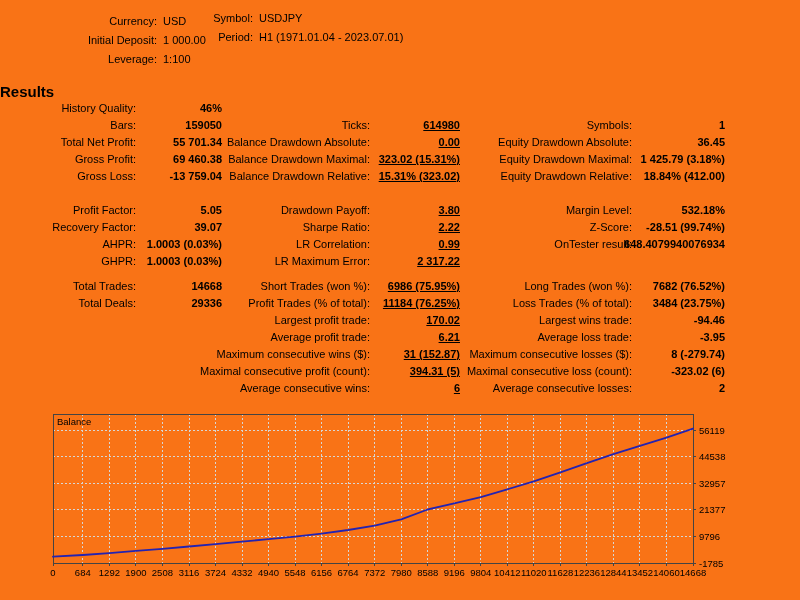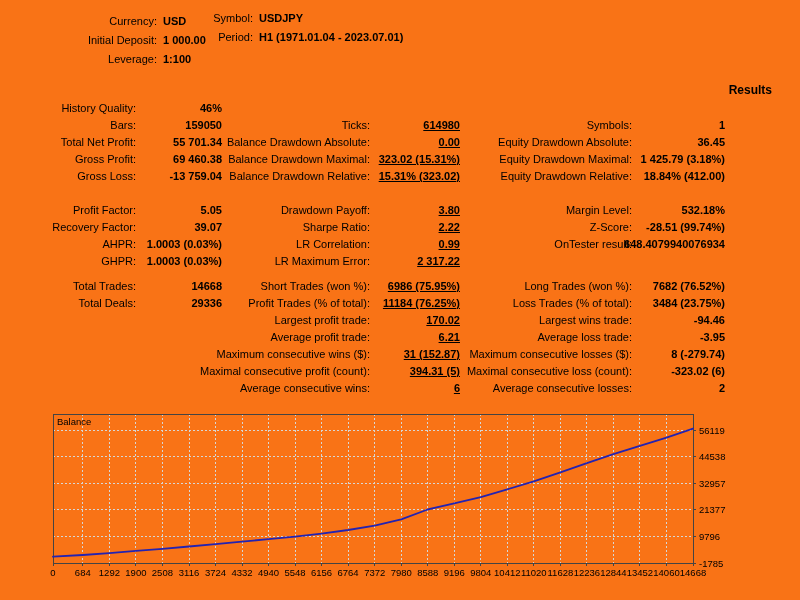--- a/index.html
+++ b/index.html
@@ -2,31 +2,31 @@
 <html><head>
 <meta charset="utf-8">
 <style>
   html,body{margin:0;padding:0;background:#fff;}
   body{font-family:"Liberation Sans",sans-serif;color:#000;}
   #page{position:relative;width:800px;height:600px;background:#f97316;overflow:hidden;}
 
   
   .hrow{position:relative;height:19px;font-size:11px;}
   .hlabel{position:absolute;white-space:nowrap;}
-  .hvalue{position:absolute;font-weight:bold;white-space:nowrap;}
+  .hvalue{position:absolute;font-weight:normal;white-space:nowrap;}
   #header-left{position:absolute;top:15px;left:0;width:800px;}
   #header-left .hlabel{right:643px;}
   #header-left .hvalue{left:163px;}
   #header-right{position:absolute;top:12px;left:0;width:800px;}
   #header-right .hlabel{right:547px;}
   #header-right .hvalue{left:259px;}
 
   
-  #results-title{position:absolute;top:83px;left:0;width:772px;text-align:right;
-                 font-weight:bold;font-size:12px;}
+  #results-title{position:absolute;top:83px;left:0;width:772px;text-align:left;
+                 font-weight:bold;font-size:15px;}
   #stats{position:absolute;top:100px;left:0;width:780px;font-size:11px;text-align:center;}
   .srow{position:relative;height:17px;}
   .srow span{position:absolute;top:0;line-height:17px;white-space:nowrap;}
   .sval{font-weight:bold;}
   .r1{right:644px;} .r2{right:558px;} .r3{right:410px;}
   .r4{right:320px;text-decoration:underline;} .r5{right:148px;} .r6{right:55px;}
   .sec1{margin-bottom:17px;} .sec2{margin-bottom:8px;}
 
   
   #chart-wrap{position:absolute;left:45px;top:406px;width:750px;height:190px;}

